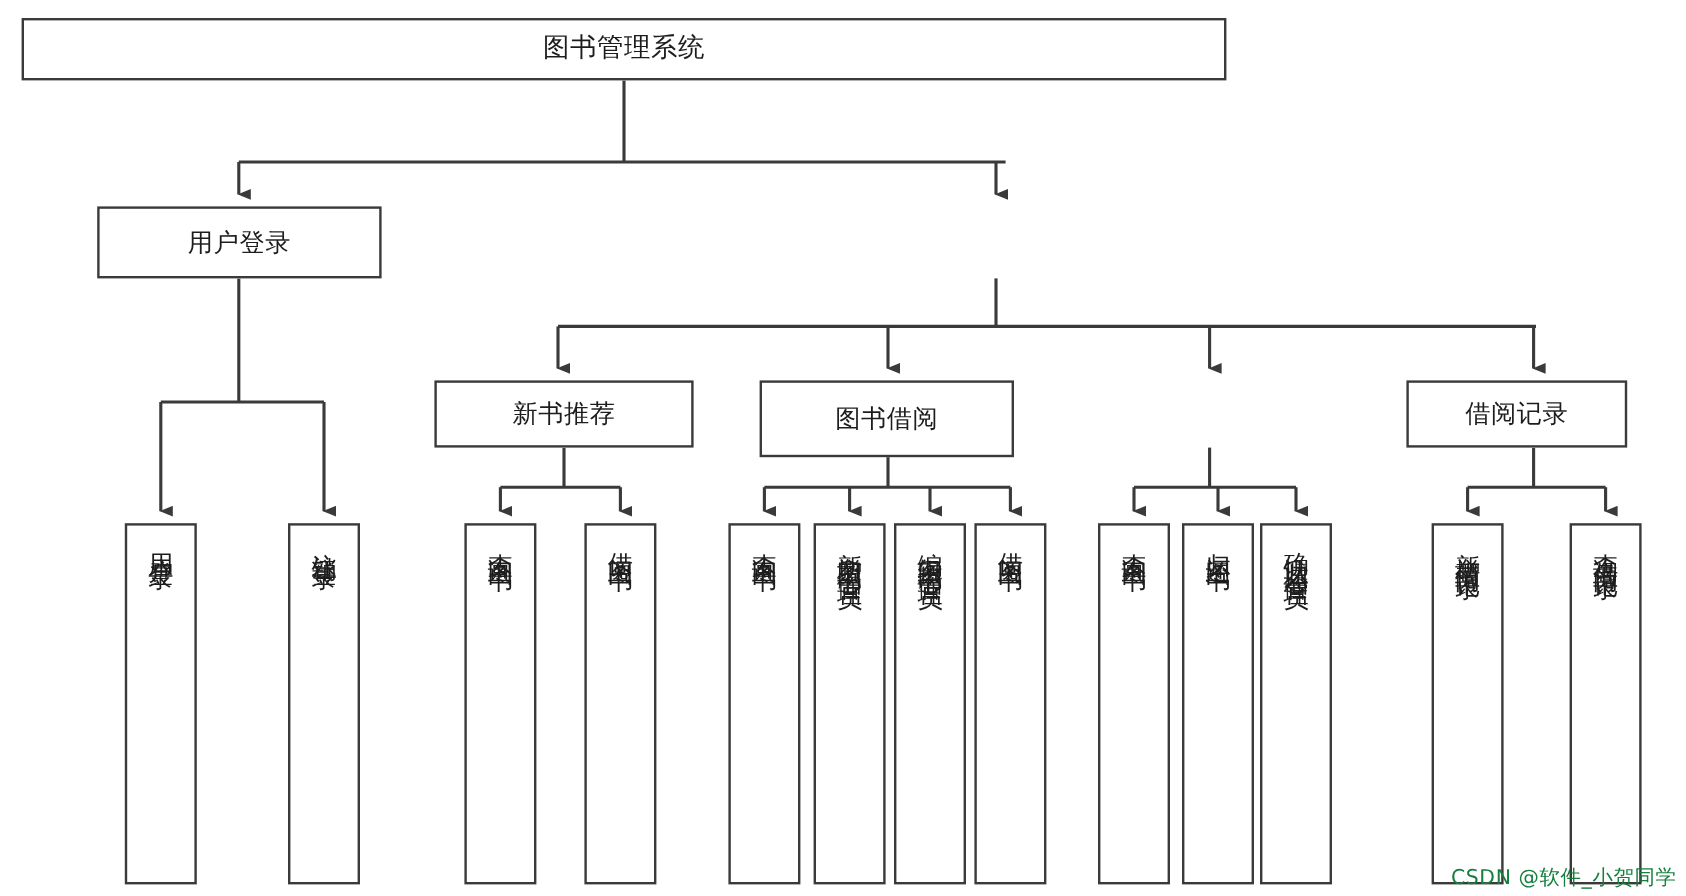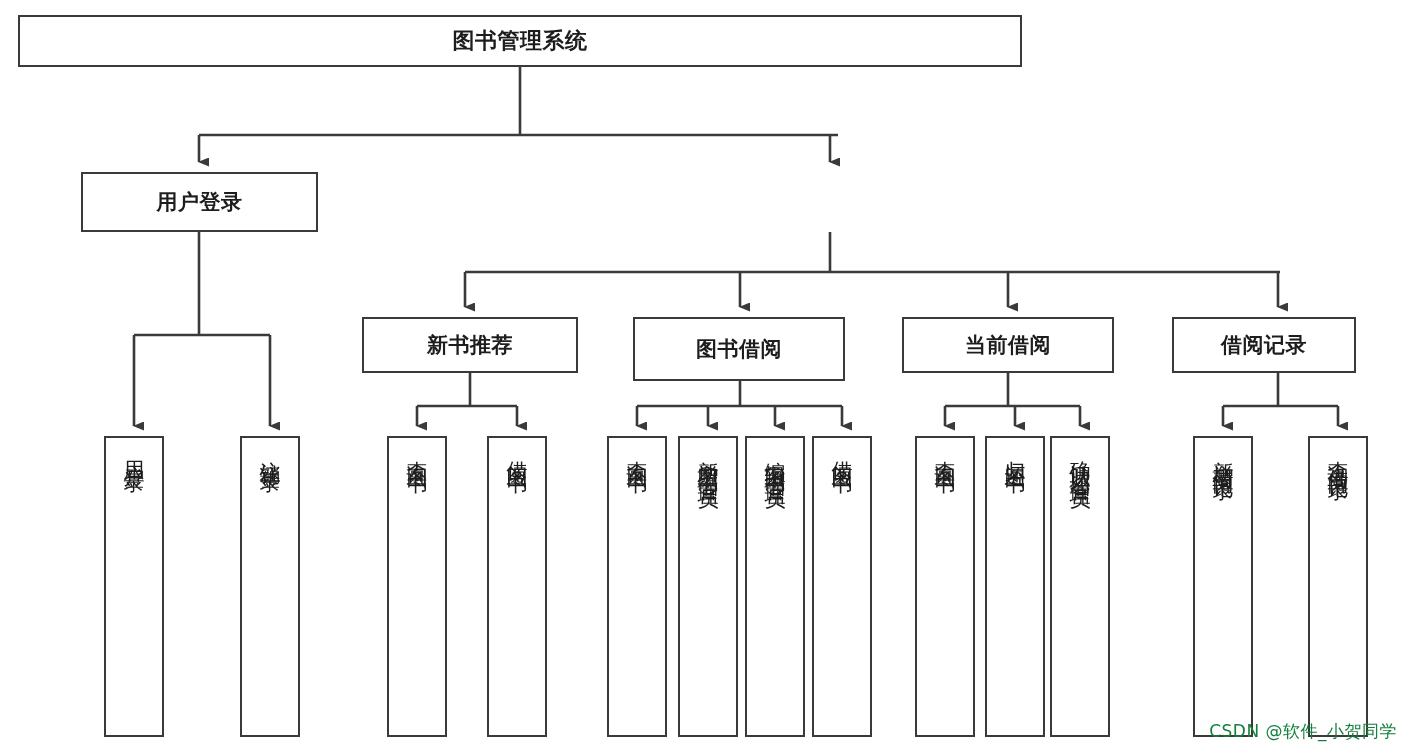--- a/index.html
+++ b/index.html
@@ -37,21 +37,20 @@
   }
   .node-label {
     display: block;
     text-align: center;
     line-height: 1.18;
     white-space: pre;
   }
   .node.horizontal .node-label {
     font-size: 21px;
     letter-spacing: 0.5px;
-    font-weight: bold;
   }
   .node.vertical {
     align-items: flex-start;
     padding-top: 6px;
   }
   .node.vertical .node-label {
     writing-mode: vertical-rl;
     text-orientation: upright;
     font-size: 21px;
     line-height: 1.05;
@@ -132,23 +131,20 @@
   <div class="node horizontal" style="left: 81px; top: 172px; width: 237px; height: 60px;">
     <span class="node-label">用户登录</span>
   </div>
 
   <div class="node horizontal" style="left: 362px; top: 317px; width: 216px; height: 56px;">
     <span class="node-label">新书推荐</span>
   </div>
   <div class="node horizontal" style="left: 633px; top: 317px; width: 212px; height: 64px;">
     <span class="node-label">图书借阅</span>
   </div>
-  <div class="node horizontal" style="left: 902px; top: 317px; width: 212px; height: 56px;">
-    <span class="node-label">当前借阅</span>
-  </div>
   <div class="node horizontal" style="left: 1172px; top: 317px; width: 184px; height: 56px;">
     <span class="node-label">借阅记录</span>
   </div>
 
   <div class="node vertical" style="left: 104px; top: 436px; width: 60px; height: 301px;">
     <span class="node-label">用户登录</span>
   </div>
   <div class="node vertical" style="left: 240px; top: 436px; width: 60px; height: 301px;">
     <span class="node-label">注销登录</span>
   </div>

